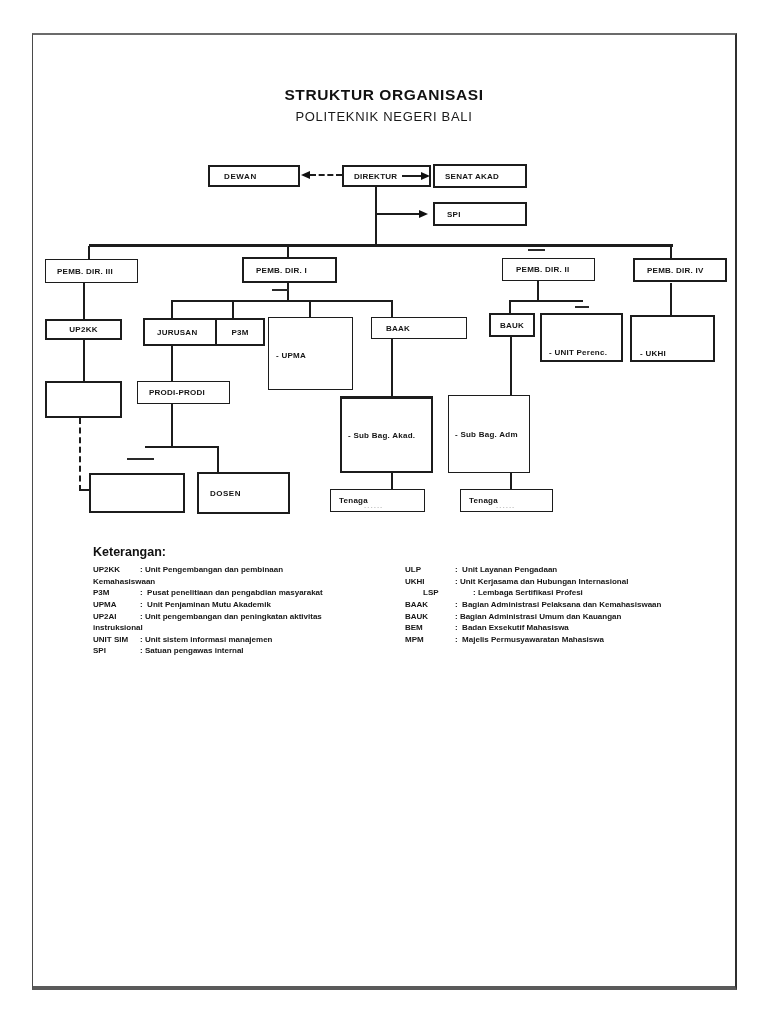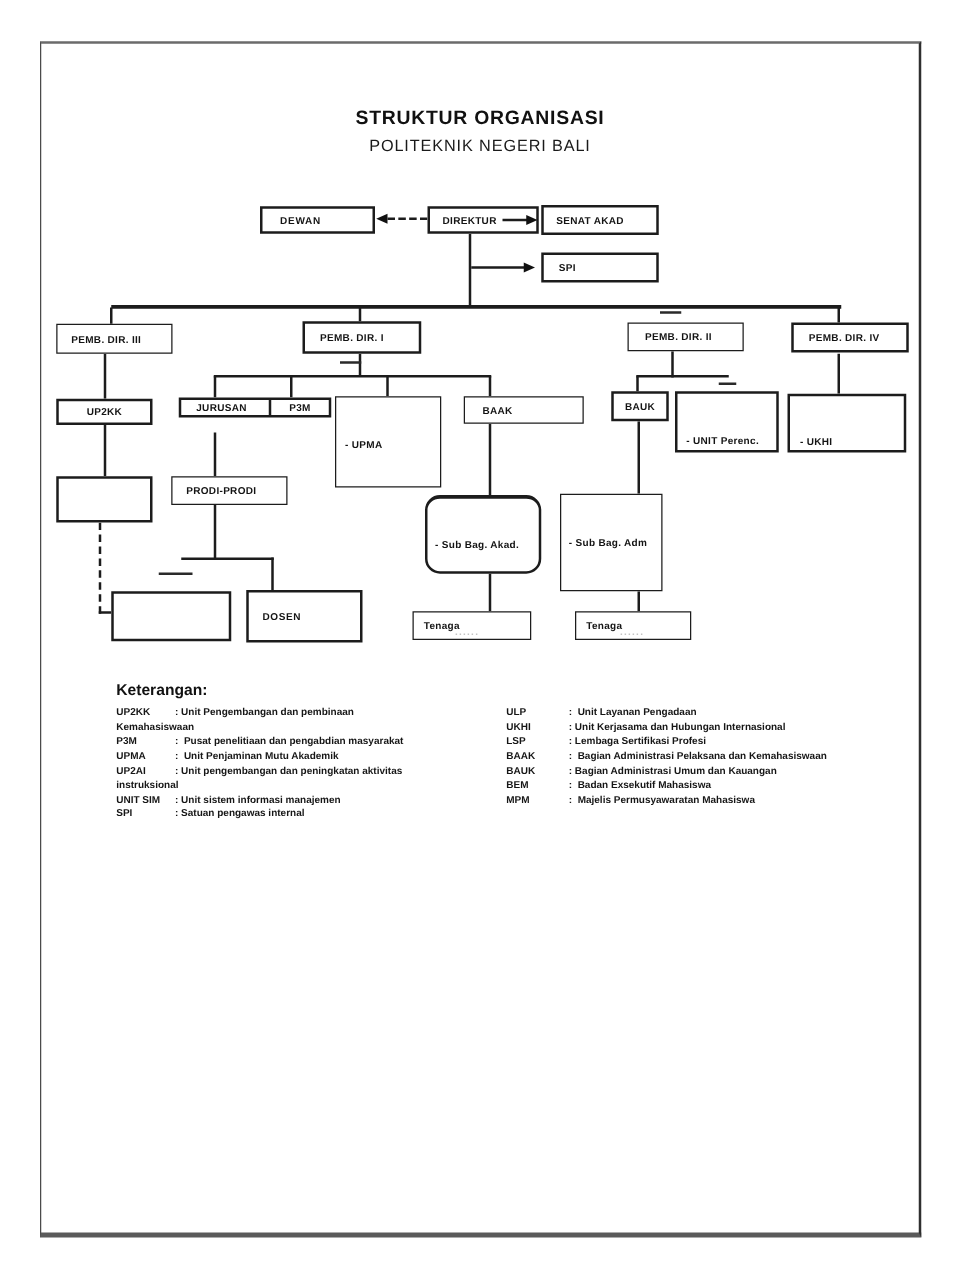--- a/index.html
+++ b/index.html
@@ -101,21 +101,21 @@
   <div class="bx b25" style="left:433px;top:164px;width:94px;height:24px;padding-left:10px;">SENAT AKAD</div>
   <div class="bx" style="left:433px;top:202px;width:94px;height:24px;padding-left:12px;">SPI</div>
 
   <div class="bx b15" style="left:45px;top:259px;width:93px;height:24px;padding-left:11px;">PEMB. DIR. III</div>
   <div class="bx b25" style="left:242px;top:257px;width:95px;height:26px;padding-left:12px;">PEMB. DIR. I</div>
   <div class="bx b15" style="left:502px;top:258px;width:93px;height:23px;padding-left:13px;">PEMB. DIR. II</div>
   <div class="bx" style="left:633px;top:258px;width:94px;height:24px;padding-left:12px;">PEMB. DIR. IV</div>
 
   <div class="bx b25 cen" style="left:45px;top:319px;width:77px;height:21px;">UP2KK</div>
 
-  <div class="bx b25 combo" style="left:143px;top:318px;width:122px;height:16px;padding:0;">
+  <div class="bx b25 combo" style="left:143px;top:318px;width:122px;height:28px;padding:0;">
     <div class="cell" style="width:70px;padding-left:12px;">JURUSAN</div>
     <div class="cell" style="flex:1;border-left:2.5px solid #1c1c1c;justify-content:center;">P3M</div>
   </div>
 
   <div class="bx b15 list" style="left:268px;top:317px;width:85px;height:73px;padding:5px 0 0 7px;">
     <span class="ln">- UPMA</span>
     <span class="ln">- UP2AI</span>
     
     
     
@@ -123,41 +123,41 @@
 
   <div class="bx b15" style="left:371px;top:317px;width:96px;height:22px;padding-left:14px;">BAAK</div>
   <div class="bx cen" style="left:489px;top:313px;width:46px;height:24px;">BAUK</div>
 
   <div class="bx list" style="left:540px;top:313px;width:83px;height:49px;padding:5px 0 0 7px;">
     <span class="ln">- UNIT Perenc.</span>
     
     
   </div>
 
-  <div class="bx list" style="left:630px;top:315px;width:95px;height:47px;padding:4px 0 0 8px;">
+  <div class="bx list" style="left:630px;top:315px;width:85px;height:47px;padding:4px 0 0 8px;">
     <span class="ln">- UKHI</span>
     
     
   </div>
 
   <div class="bx b25 list" style="left:45px;top:381px;width:77px;height:37px;padding:5px 0 0 12px;">
     <span class="ln">- BEM</span>
     
   </div>
 
   <div class="bx b15" style="left:137px;top:381px;width:93px;height:23px;padding-left:11px;">PRODI-PRODI</div>
 
   <div class="bx b25 list" style="left:89px;top:473px;width:96px;height:40px;padding-top:6px;text-align:center;line-height:14px;">
     <span class="ln">Himpunan Mhsw.</span>
     
   </div>
 
   <div class="bx" style="left:197px;top:472px;width:93px;height:42px;padding-left:11px;letter-spacing:.5px;">DOSEN</div>
 
-  <div class="bx list" style="left:340px;top:396px;width:93px;height:63px;padding:4px 0 0 6px;border-top-width:3px;border-radius:12px;">
+  <div class="bx list" style="left:340px;top:396px;width:93px;height:77px;padding:4px 0 0 6px;border-top-width:3px;">
     <span class="ln">- Sub Bag. Akad.</span>
     
     
     
     
   </div>
 
   <div class="bx b15 list" style="left:448px;top:395px;width:82px;height:78px;padding:4px 0 0 6px;line-height:14px;">
     <span class="ln">- Sub Bag. Adm</span>
     <span class="ln">  Umum &amp; Keu</span>
@@ -208,21 +208,21 @@
   <div class="lg-col" id="legend-right" style="left:405px;top:565px;width:300px;">
       <div class="lg-row">
         <span class="lg-abbr" style="width: 50px;">ULP</span>
         <span class="lg-def">:  Unit Layanan Pengadaan</span>
       </div>
       <div class="lg-row">
         <span class="lg-abbr" style="width: 50px;">UKHI</span>
         <span class="lg-def">: Unit Kerjasama dan Hubungan Internasional</span>
       </div>
       <div class="lg-row">
-        <span class="lg-abbr" style="width: 50px;">LSP</span>
+        <span class="lg-abbr" style="width: 50px; margin-left: 18px;">LSP</span>
         <span class="lg-def">: Lembaga Sertifikasi Profesi</span>
       </div>
       <div class="lg-row">
         <span class="lg-abbr" style="width: 50px;">BAAK</span>
         <span class="lg-def">:  Bagian Administrasi Pelaksana dan Kemahasiswaan</span>
       </div>
       <div class="lg-row">
         <span class="lg-abbr" style="width: 50px;">BAUK</span>
         <span class="lg-def">: Bagian Administrasi Umum dan Kauangan</span>
       </div>

